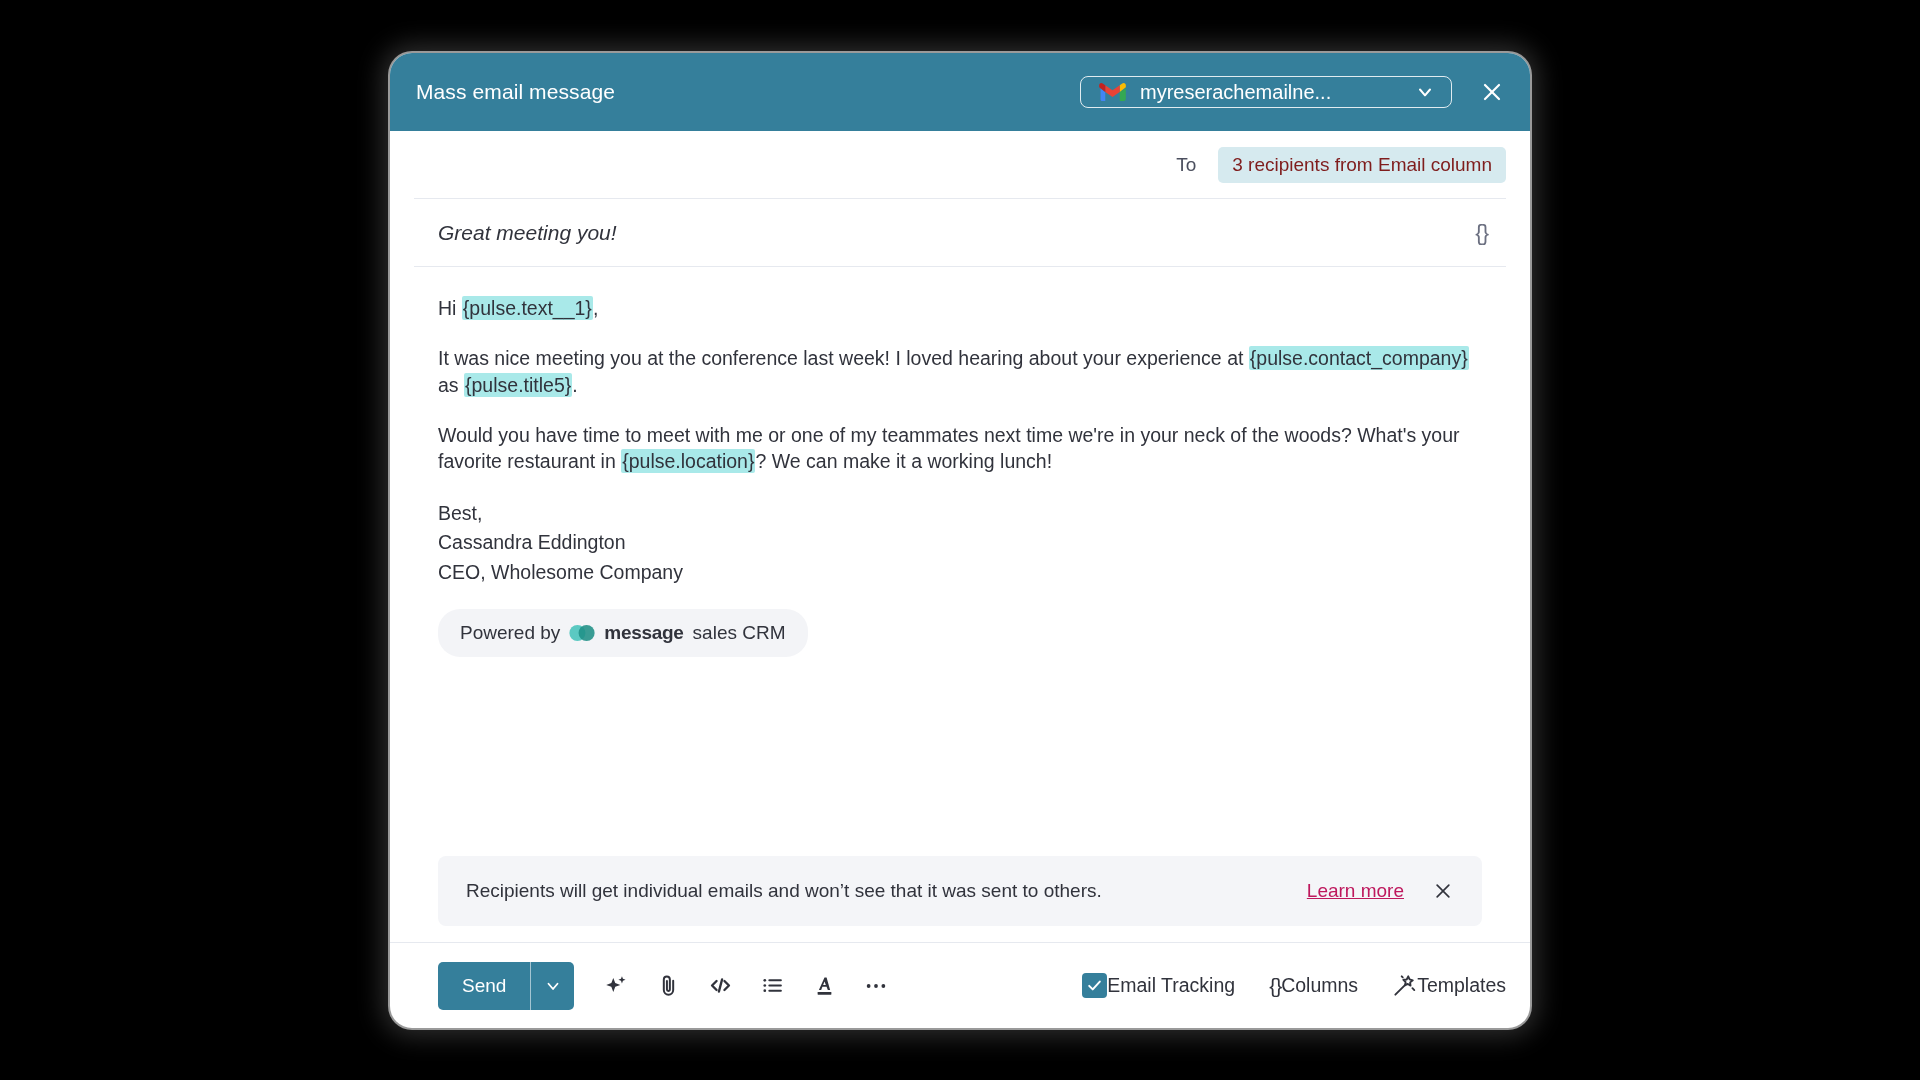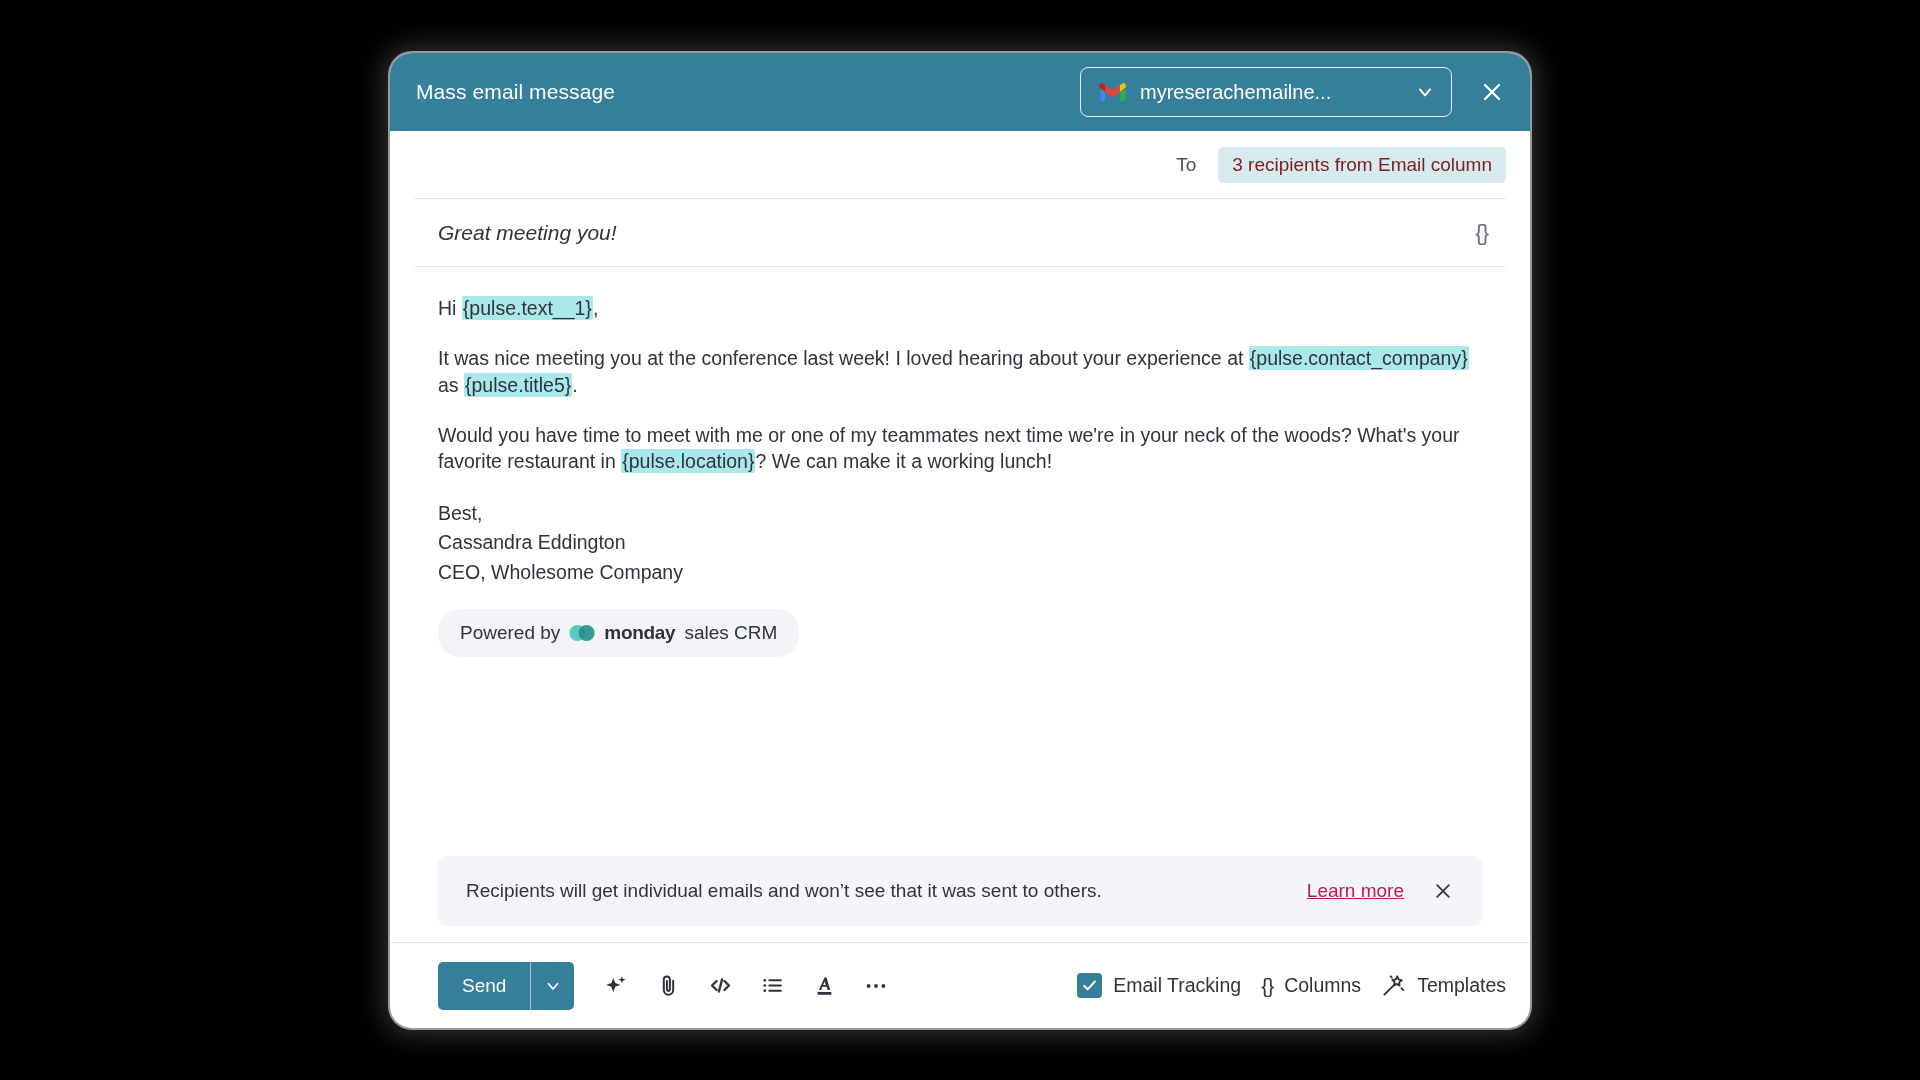--- a/index.html
+++ b/index.html
@@ -48,21 +48,21 @@
   .titlebar-title {
     color: #ffffff;
     font-size: 21px;
     letter-spacing: .1px;
   }
   .account-pill {
     position: absolute;
     right: 78px;
     top: 50%;
     transform: translateY(-50%);
-    height: 50px;
+    height: 32px;
     min-width: 372px;
     border: 1.4px solid rgba(255,255,255,0.85);
     border-radius: 8px;
     display: flex;
     align-items: center;
     gap: 14px;
     padding: 0 16px 0 18px;
   }
   .gmail-icon { width: 27px; height: 20px; display: block; flex: 0 0 auto; }
   .account-name {
@@ -239,25 +239,24 @@
     display: flex; align-items: center; justify-content: center;
     color: #31333c;
     cursor: pointer;
     flex: 0 0 auto;
   }
   .spacer { flex: 1 1 auto; }
 
   .opt {
     display: flex;
     align-items: center;
-    gap: 11px;
     font-size: 19.5px;
     color: #31333c;
     cursor: pointer;
-    margin-left: 20px;
+    margin-left: 34px;
     flex: 0 0 auto;
   }
   .checkbox {
     width: 25px; height: 25px;
     border-radius: 4px;
     background: #357F9B;
     display: flex; align-items: center; justify-content: center;
     flex: 0 0 auto;
   }
   .opt-braces {
@@ -329,21 +328,21 @@
           <div>CEO, Wholesome Company</div>
         </div>
 
         <div class="powered-badge">
           <span>Powered by </span>
           <svg class="monday-mark" viewBox="0 0 34 22">
             <circle cx="11" cy="11" r="10.5" fill="#5BC9C2"></circle>
             <circle cx="23" cy="11" r="10.5" fill="#1F8F86" opacity="0.88"></circle>
             <path d="M17 1.6a10.5 10.5 0 0 0 0 18.8 10.5 10.5 0 0 1 0-18.8z" fill="#2A9C94"></path>
           </svg>
-          <span class="monday-word">monday</span>
+          <span class="monday-word">message</span>
             <span> sales CRM</span>
         </div>
 
       </div>
     </div>
 
     <div class="notice-wrap">
       <div class="notice">
         <span class="notice-text">Recipients will get individual emails and won’t see that it was sent to others.</span>
         <span class="notice-link">Learn more</span>

